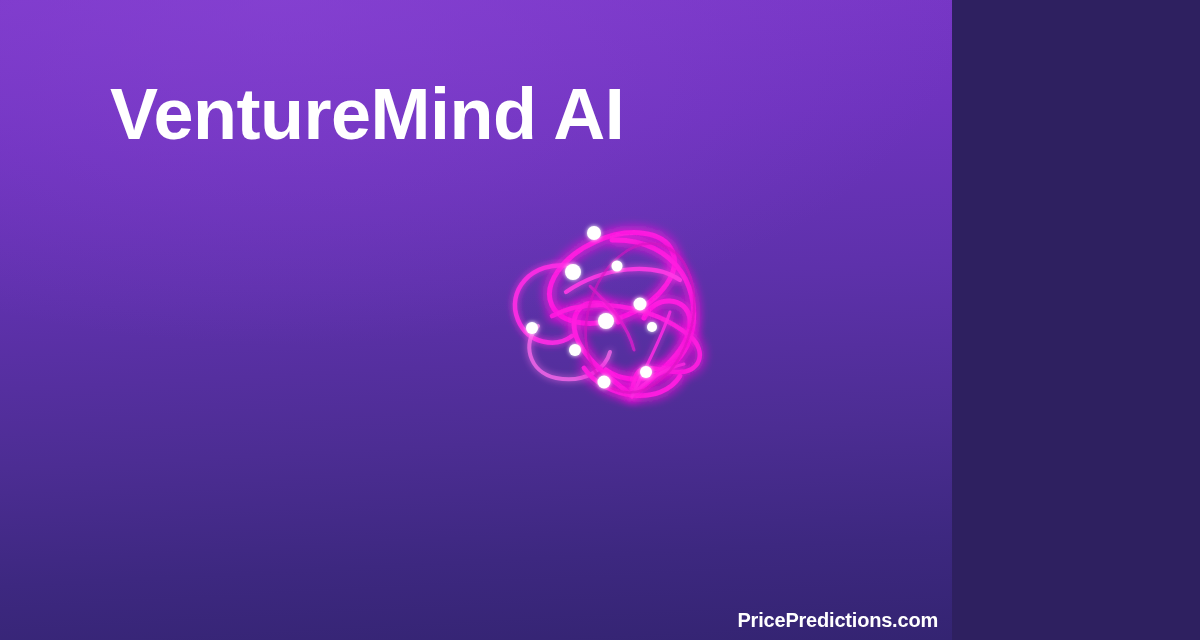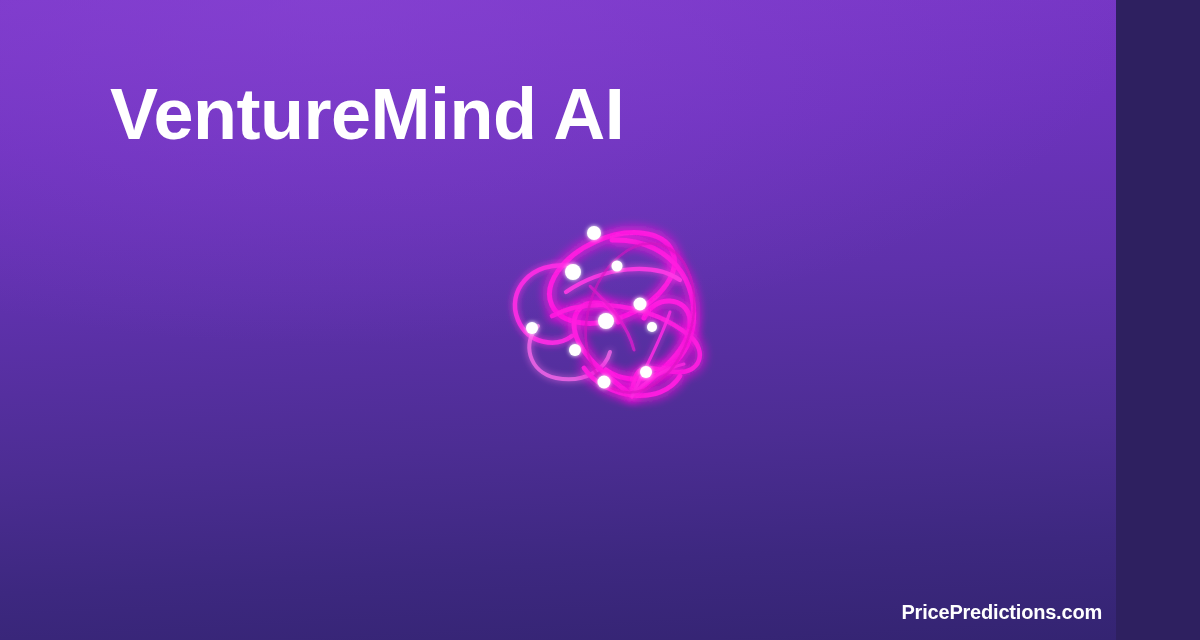--- a/index.html
+++ b/index.html
@@ -2,21 +2,21 @@
 <html><head>
 <meta charset="utf-8">
 <style>
   html, body {
     margin: 0;
     padding: 0;
     background: #2e2060;
   }
   #canvas {
     position: relative;
-    width: 1116px;
+    width: 952px;
     height: 640px;
     overflow: hidden;
     font-family: "Liberation Sans", sans-serif;
     
     background:
       radial-gradient(120% 90% at 30% 0%, rgba(140,70,215,0.55) 0%, rgba(140,70,215,0.0) 60%),
       linear-gradient(177deg, #7b38c9 0%, #6e33be 22%, #5e31ab 45%, #4c2d93 68%, #3d2880 85%, #342472 100%);
   }
 
   
@@ -45,21 +45,21 @@
     letter-spacing: -0.5px;
     color: #ffffff;
     white-space: nowrap;
     text-align: right;
   }
 
   
   #watermark {
     position: absolute;
     right: 14px;
-    bottom: 16px;
+    bottom: 8px;
     margin: 0;
     font-size: 20px;
     font-weight: 700;
     letter-spacing: -0.2px;
     color: #ffffff;
     white-space: nowrap;
   }
 
   
   #brand-logo {

